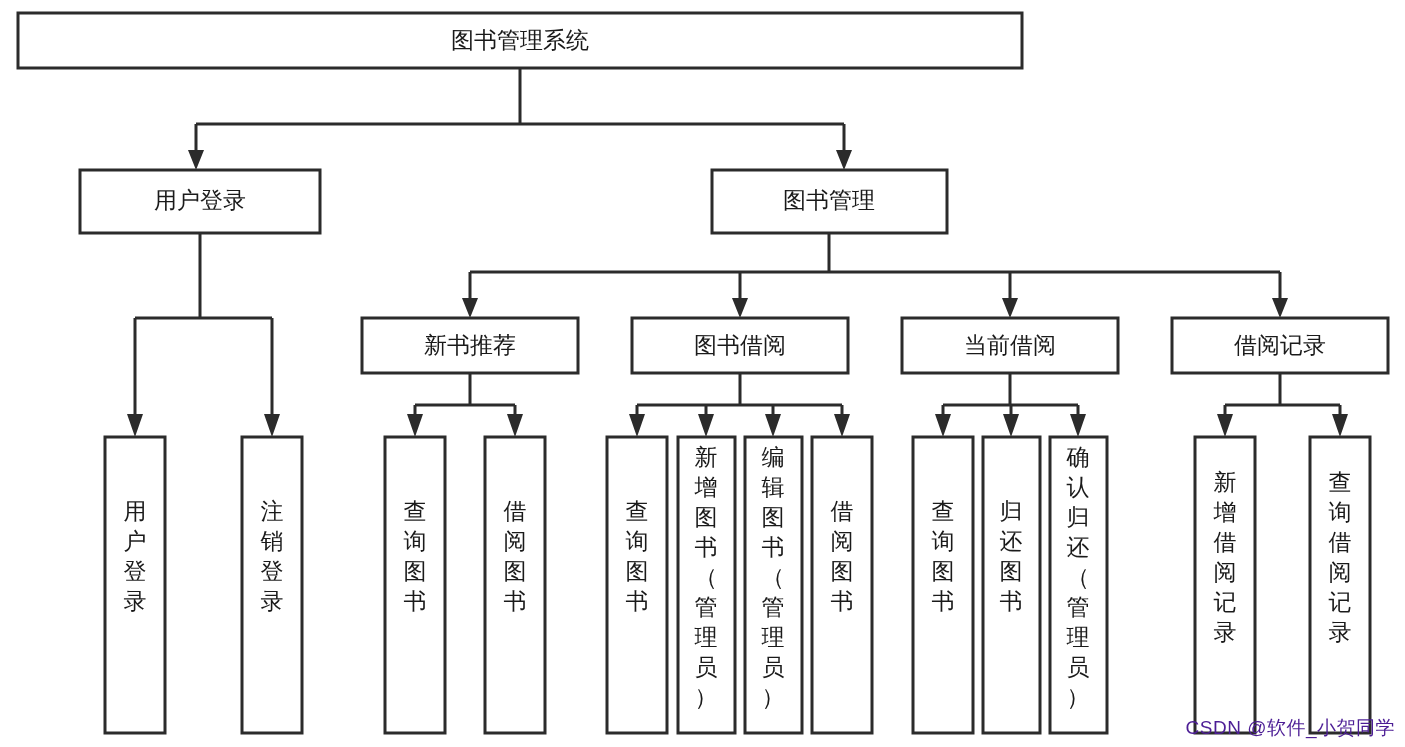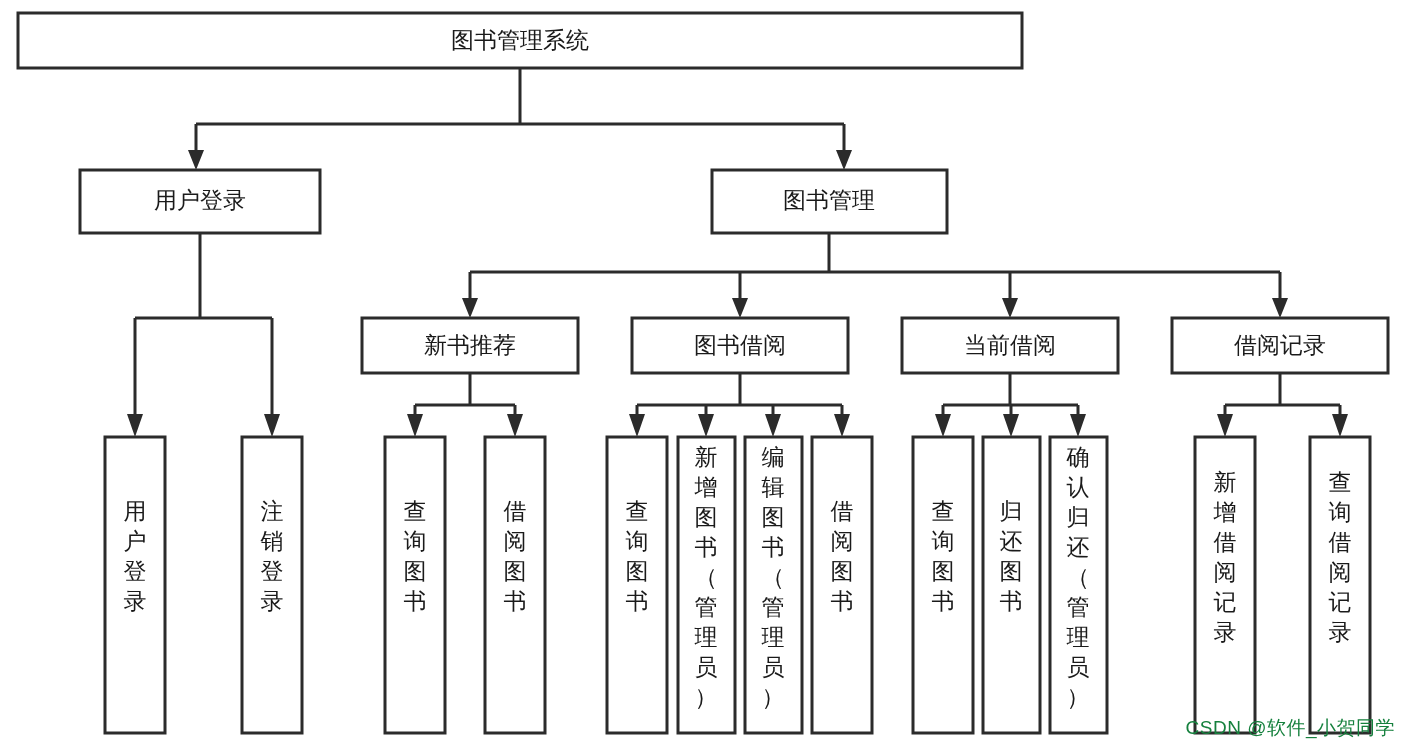--- a/index.html
+++ b/index.html
@@ -45,21 +45,21 @@
   .arrow-head {
     fill: #2b2b2b;
     stroke: none;
   }
   .watermark {
     position: absolute;
     right: 10px;
     bottom: 6px;
     font-family: "Liberation Sans", "DejaVu Sans", sans-serif;
     font-size: 19px;
-    color: #15803d;
+    color: #4c1d95;
     letter-spacing: 0.5px;
     white-space: nowrap;
     pointer-events: none;
   }
 </style>
 </head>
 <body>
 
 <svg id="diagram" viewBox="0 0 1405 747" xmlns="http://www.w3.org/2000/svg">
 

